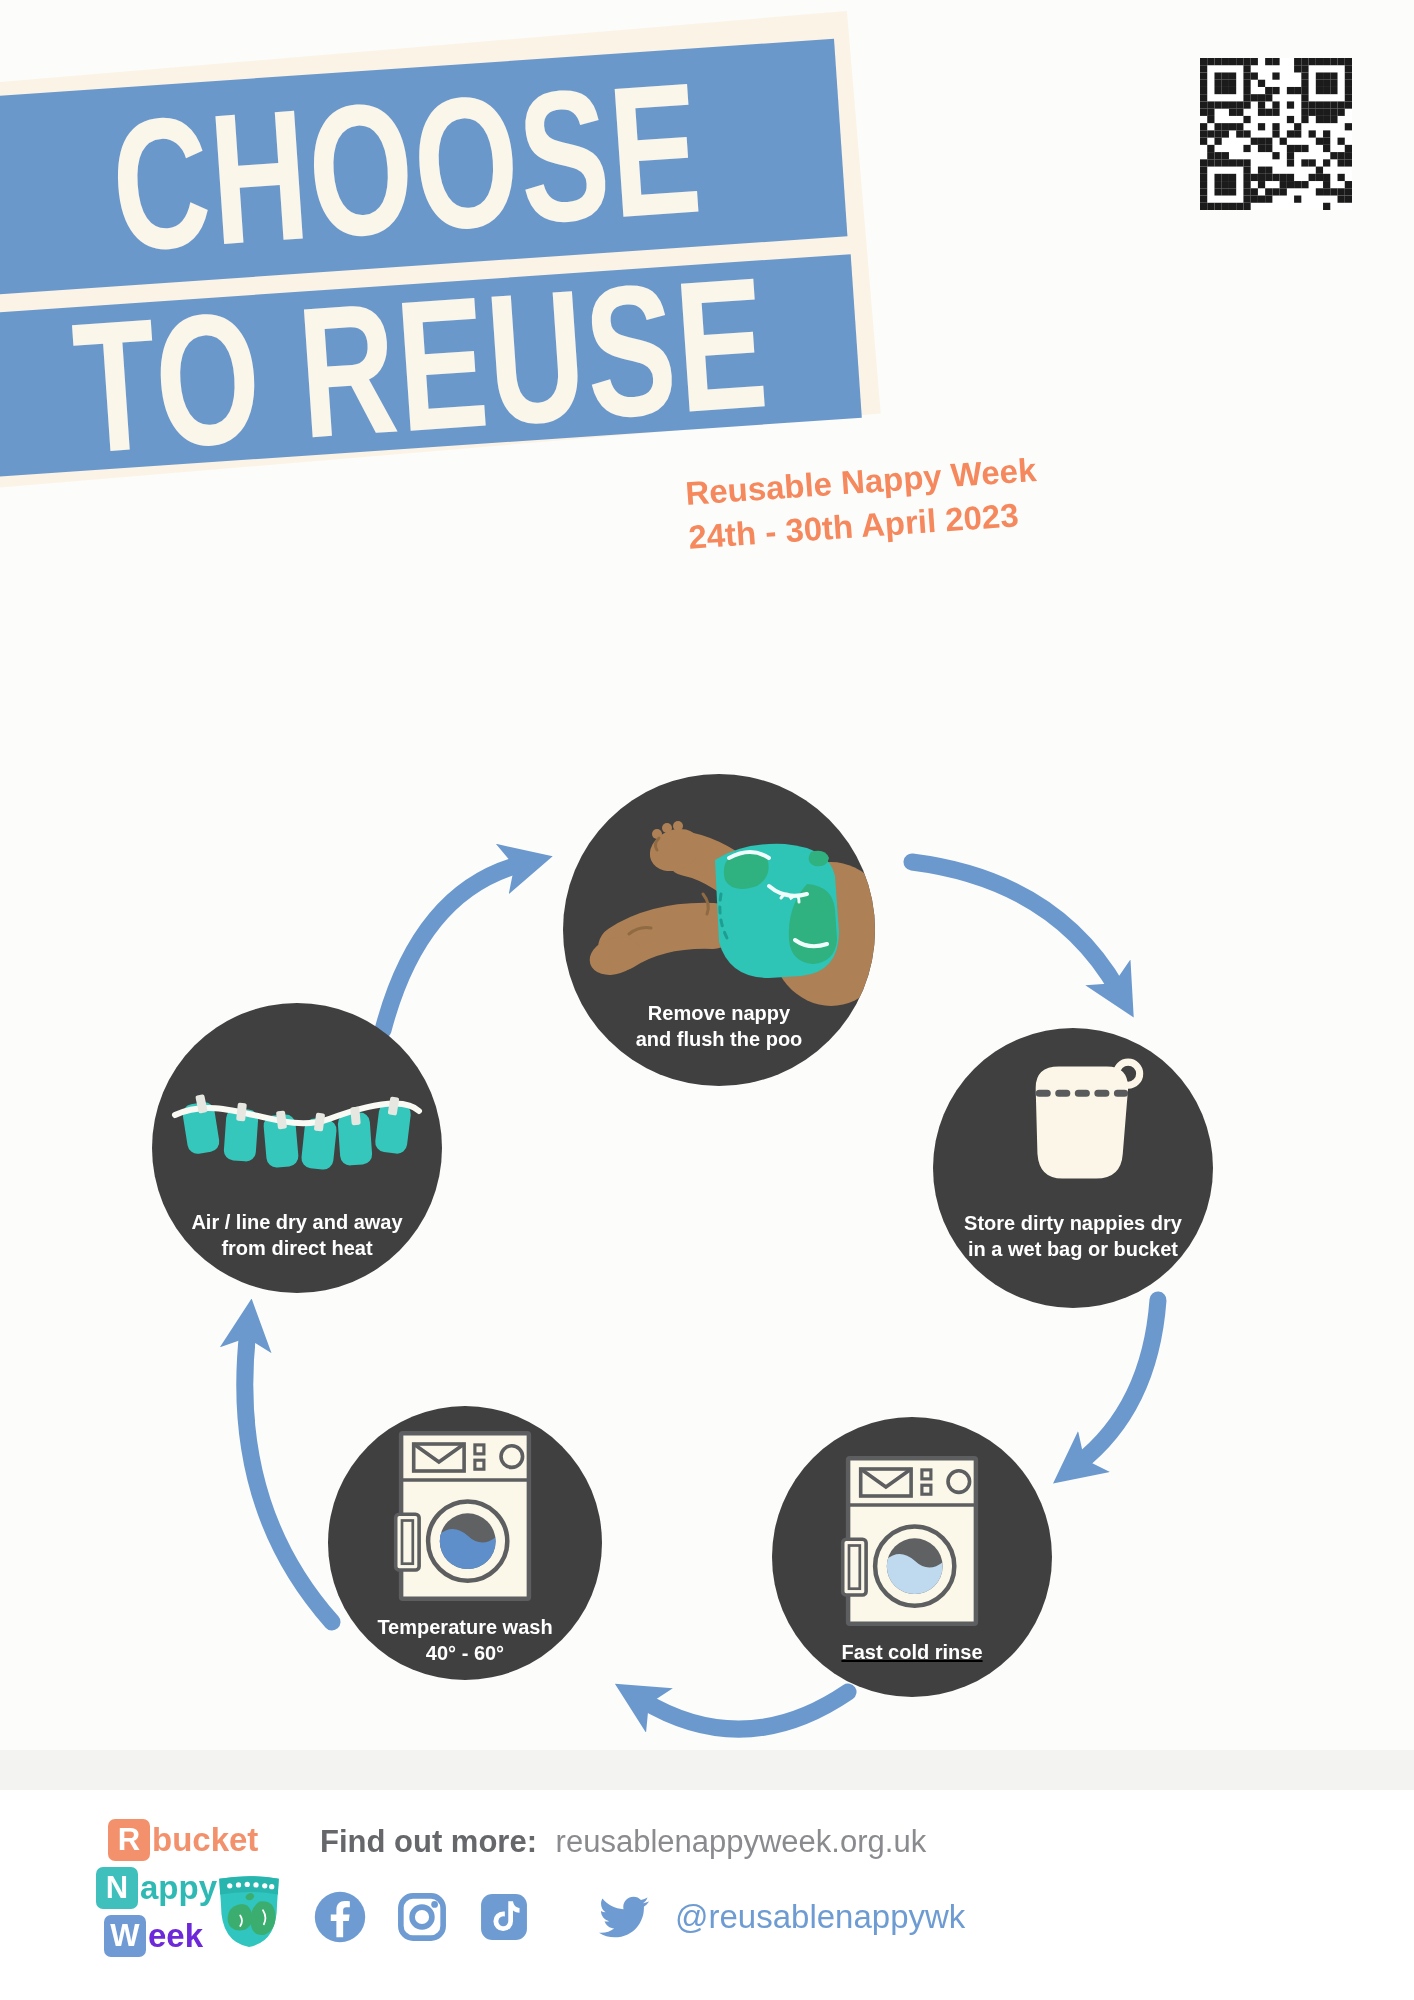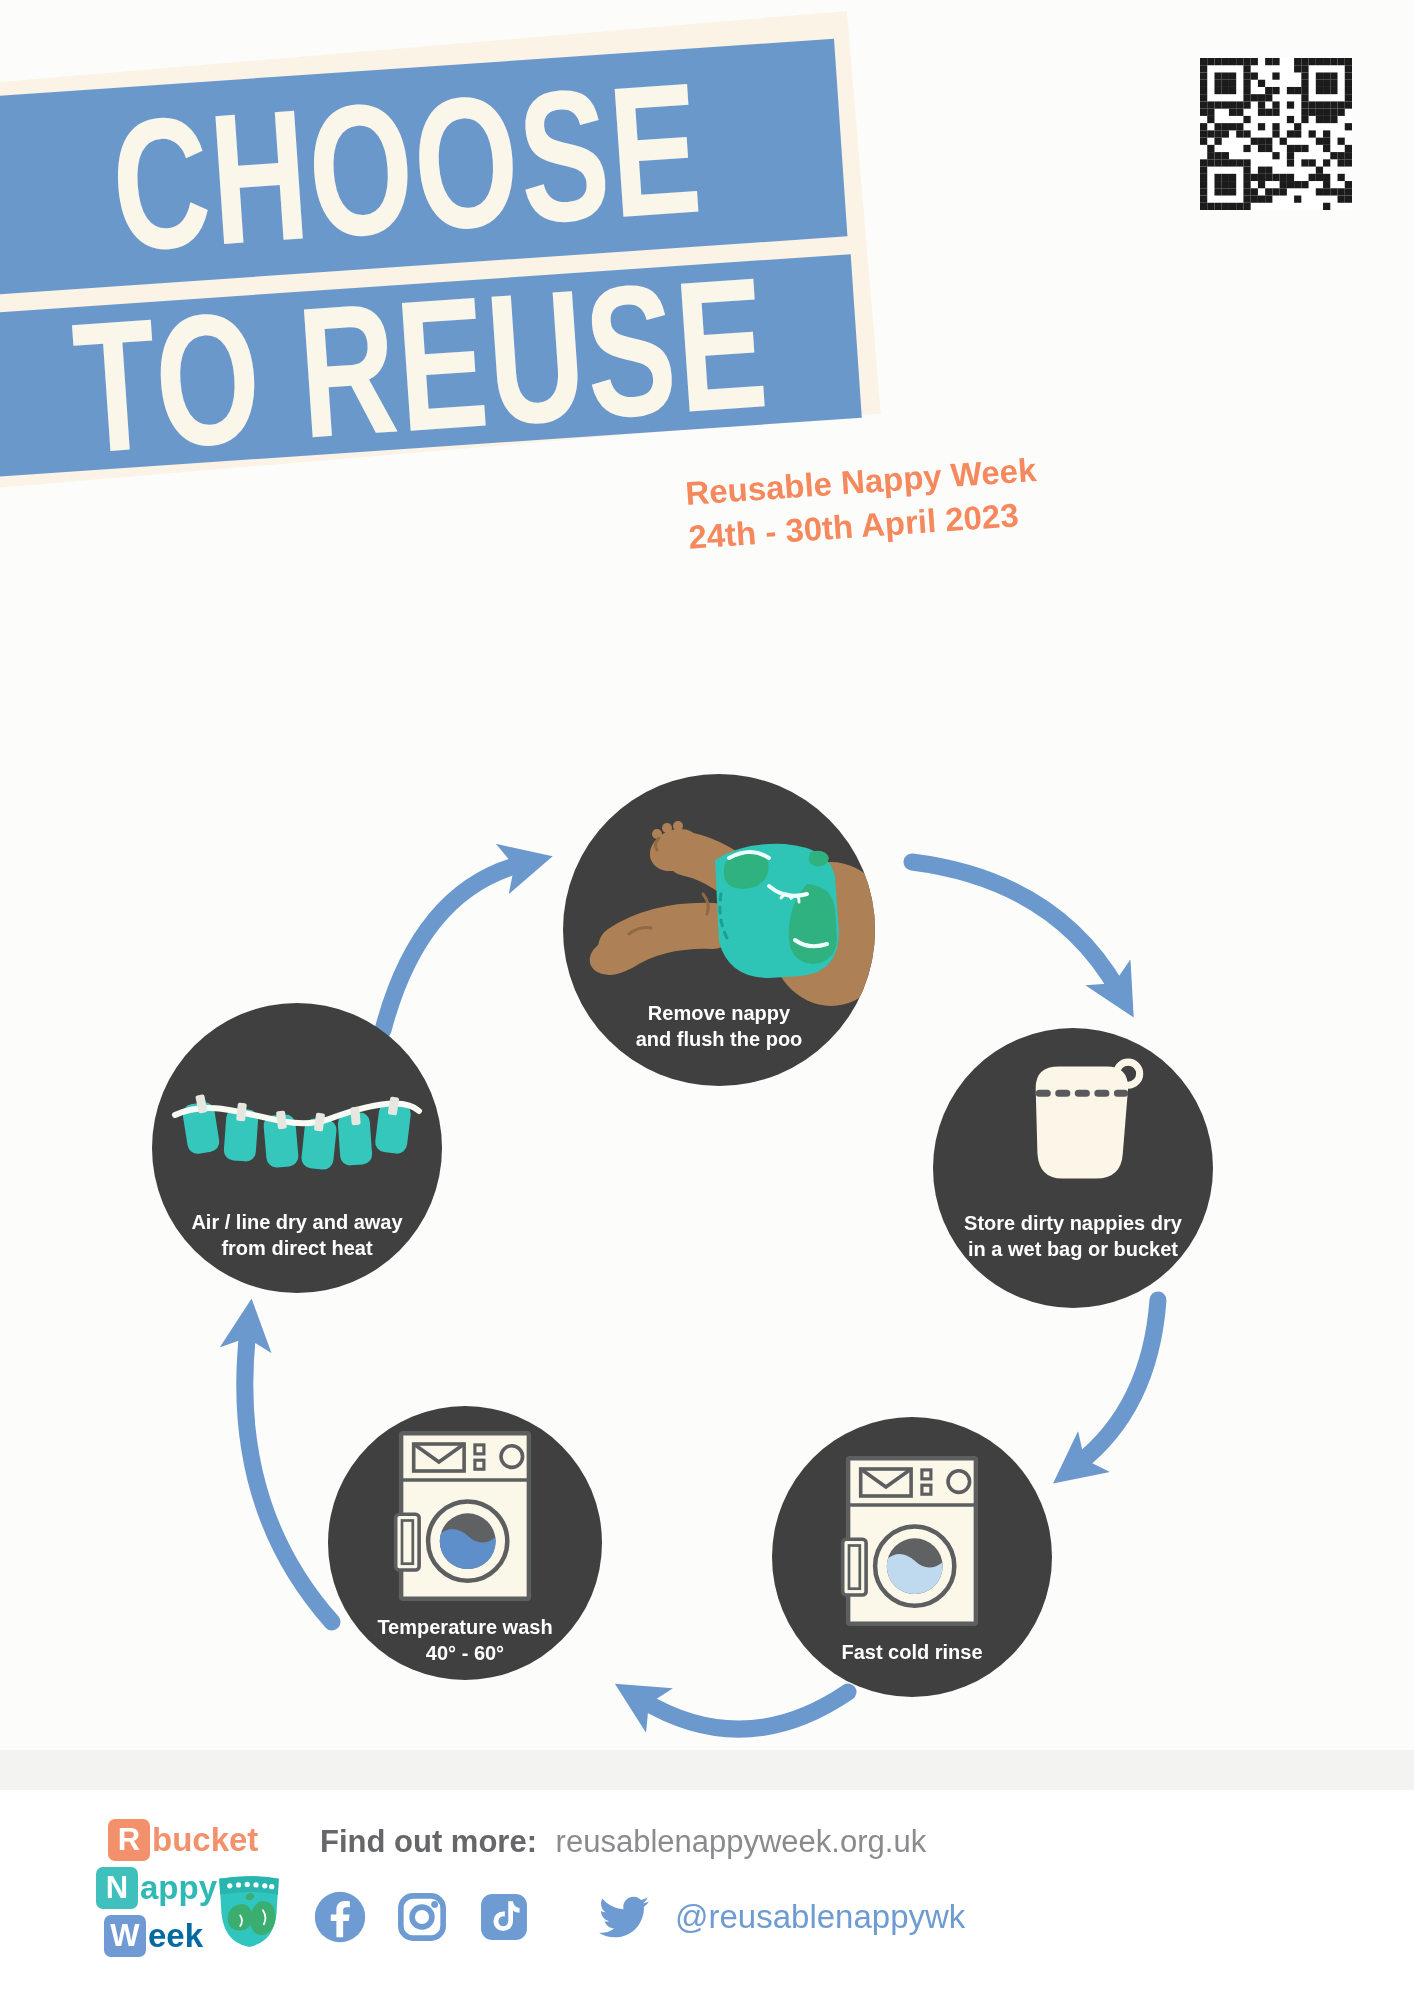--- a/index.html
+++ b/index.html
@@ -36,34 +36,34 @@
   .step-label { color:#ffffff; font-weight:bold; font-size:20px; line-height:1.3;
     text-align:center; white-space:nowrap; }
   .c-remove { left:563px; top:774px; width:312px; height:312px; }
   .c-remove .step-label { position:absolute; bottom:34px; left:0; width:100%; }
   .c-store  { left:933px; top:1028px; width:280px; height:280px; padding-top:26px; }
   .c-store  .step-label { margin-top:10px; }
   .c-dry    { left:152px; top:1003px; width:290px; height:290px; padding-top:78px; }
   .c-dry    .step-label { margin-top:16px; }
   .c-wash   { left:328px; top:1406px; width:274px; height:274px; padding-top:20px; }
   .c-wash   .step-label { margin-top:8px; }
-  .c-rinse  { left:772px; top:1417px; width:280px; height:280px; padding-top:34px; }
+  .c-rinse  { left:772px; top:1417px; width:280px; height:280px; padding-top:34px;text-decoration:underline; }
   .c-rinse  .step-label { margin-top:8px; }
   .baby-art { position:absolute; left:0; top:0; width:100%; height:100%; }
   
   .footer-shade { position:absolute; left:0; top:1750px; width:100%; height:40px; background:#F3F3F2; }
   .footer { position:absolute; left:0; top:1790px; width:100%; height:210px; background:#ffffff; }
   .logo { position:absolute; left:96px; top:28px; width:230px; }
   .logo-row { display:flex; align-items:center; height:44px; margin-bottom:4px; }
   .logo-box { width:42px; height:42px; border-radius:7px; display:flex; align-items:center;
     justify-content:center; color:#ffffff; font-weight:bold; font-size:31px; flex:0 0 auto; }
   .logo-word { font-weight:bold; font-size:33px; margin-left:2px; }
   .box-orange { background:#F2916B; } .word-orange { color:#F2916B; }
   .box-teal   { background:#3FC0BC; } .word-teal   { color:#2FB9B4; }
-  .box-blue   { background:#6F9AD4; } .word-blue   { color:#0369a1; }
+  .box-blue   { background:#6F9AD4; } .word-blue   { color:#6d28d9; }
   .row-1 { margin-left:12px; } .row-2 { margin-left:0; } .row-3 { margin-left:8px; }
   .logo-nappy { position:absolute; left:118px; top:52px; width:70px; height:84px; }
   .find-more { position:absolute; left:320px; top:34px; font-size:31px; white-space:nowrap; }
   .find-more .fm-label { font-weight:bold; color:#66676A; }
   .find-more .fm-url { color:#8A8B8E; margin-left:10px; }
   .social-row { position:absolute; left:313px; top:100px; display:flex; align-items:center; }
   .social-icon { width:54px; height:54px; flex:0 0 auto; }
   .social-icon + .social-icon { margin-left:28px; }
   .handle { color:#6E9CD2; font-size:33px; white-space:nowrap; }
   .handle-main { margin-left:32px; }

